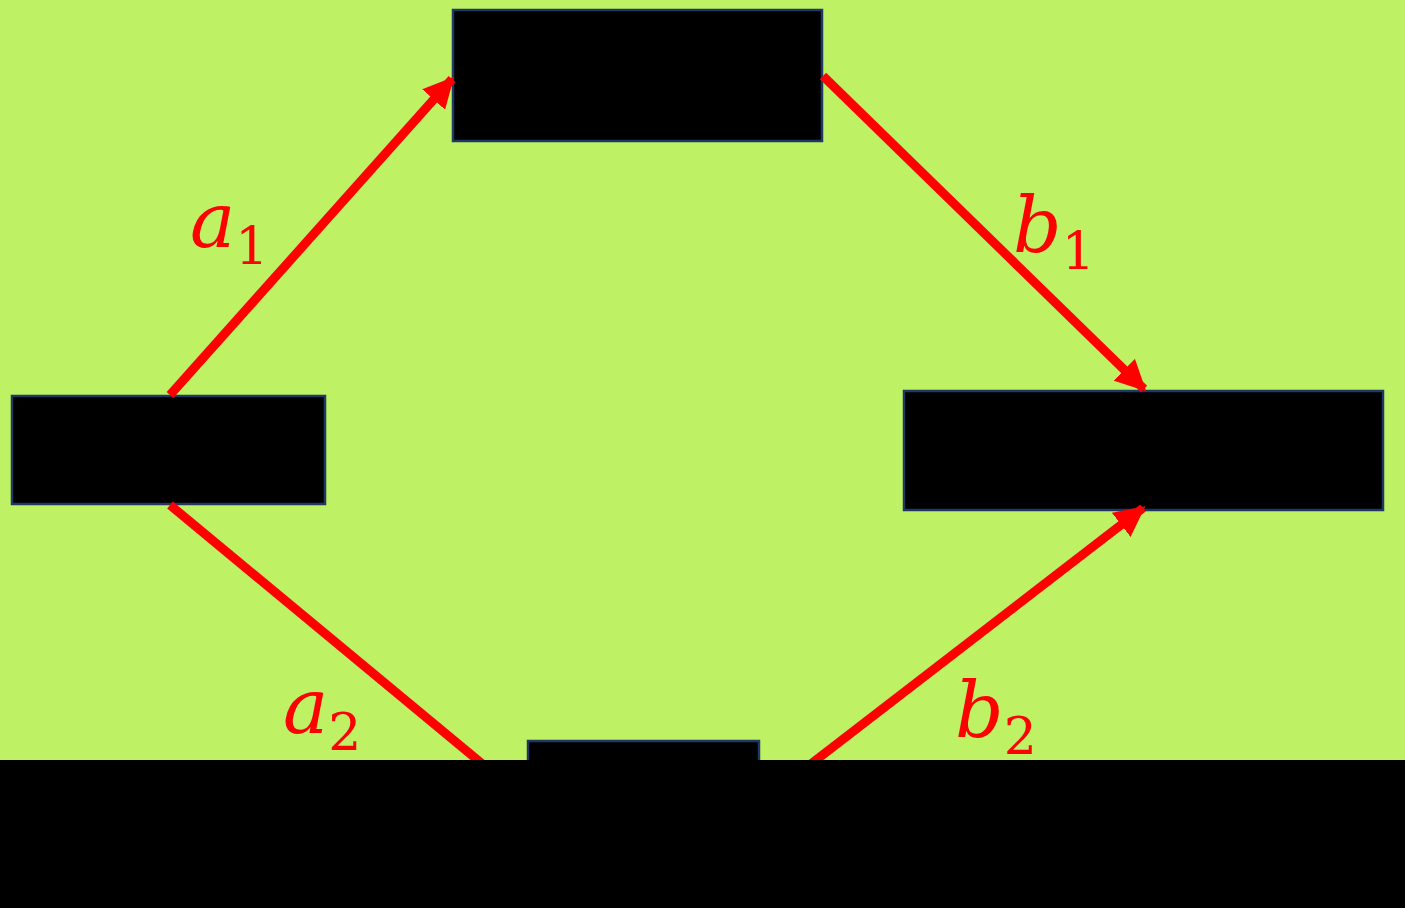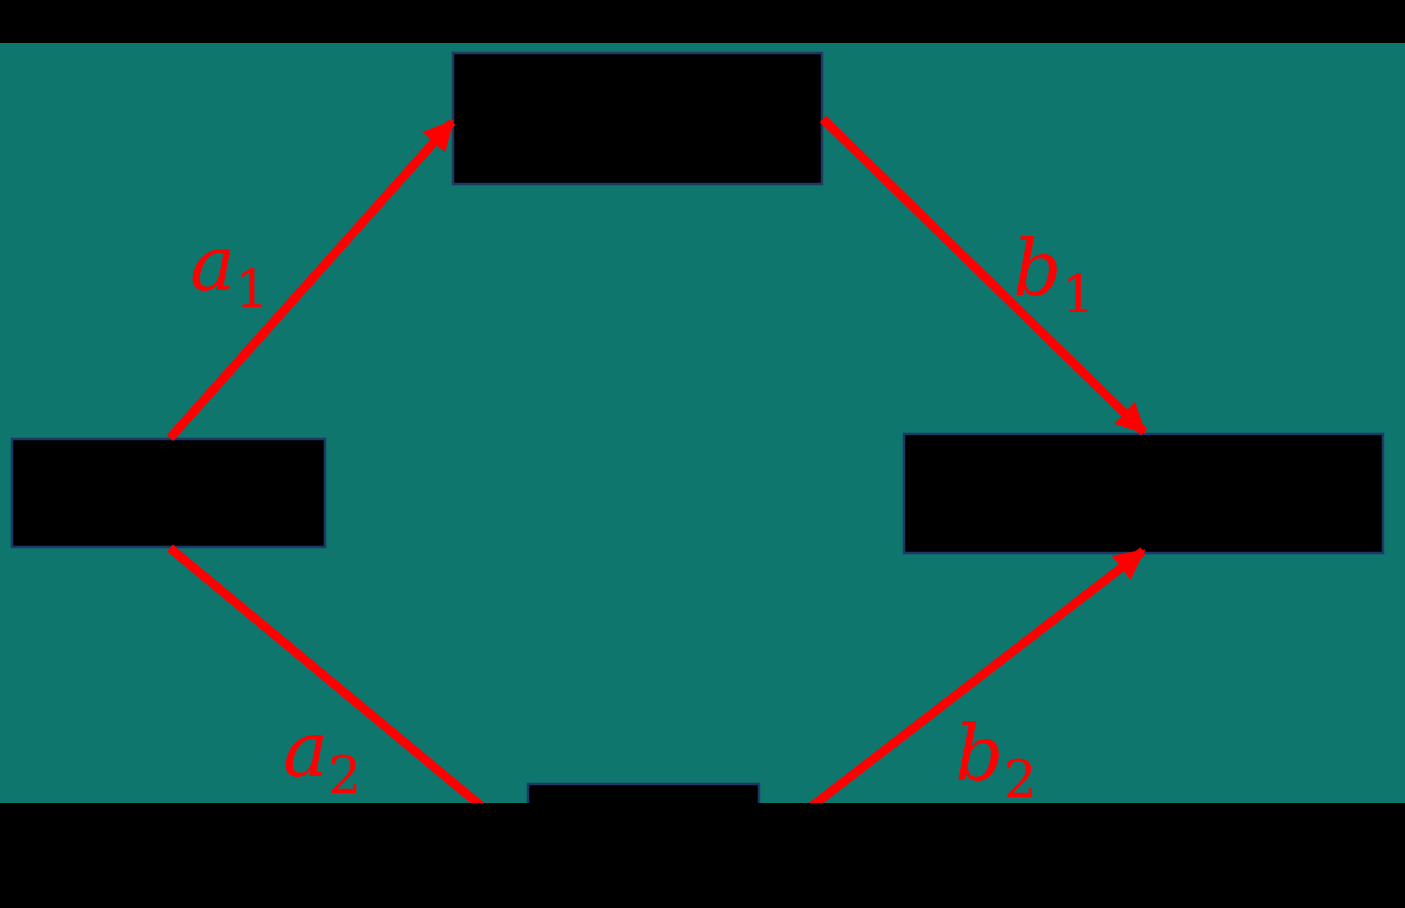--- a/index.html
+++ b/index.html
@@ -4,23 +4,22 @@
 <style>
   html, body {
     margin: 0;
     padding: 0;
     background: #000000;
   }
   .canvas-wrap {
     position: relative;
     width: 1405px;
     height: 760px;
-    background: #0f766e;
+    background: #bef264;
     overflow: hidden;
-    margin-top: 43px;
   }
   svg.diagram {
     position: absolute;
     left: 0;
     top: 0;
     width: 1405px;
     height: 908px;
     display: block;
   }
   .node-box {

